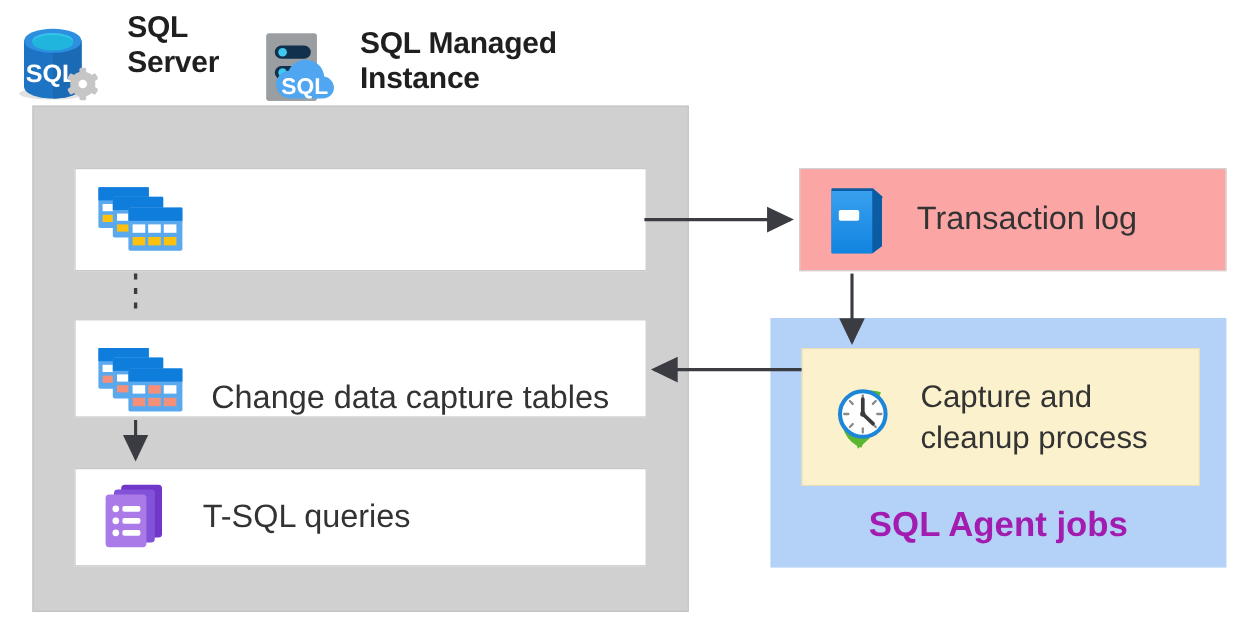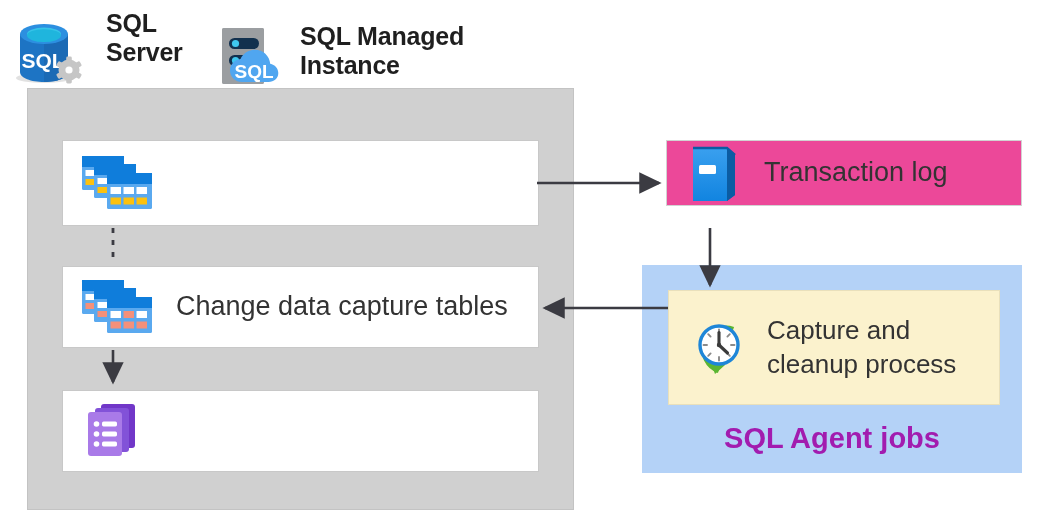--- a/index.html
+++ b/index.html
@@ -93,34 +93,35 @@
   #node-source-tables {
     left: 62px; top: 140px; width: 477px; height: 86px;
     background: #ffffff;
   }
   #node-source-tables .node-icon { margin-left: 17px; }
   #node-source-tables .node-label { margin-left: 22px; }
 
   #node-cdc-tables {
     left: 62px; top: 266px; width: 477px; height: 82px;
     background: #ffffff;
+    align-items: flex-end;
   }
   #node-cdc-tables .node-icon { margin-left: 17px; }
   #node-cdc-tables .node-label { margin-left: 22px; }
 
   #node-tsql-queries {
     left: 62px; top: 390px; width: 477px; height: 82px;
     background: #ffffff;
   }
   #node-tsql-queries .node-icon { margin-left: 22px; }
   #node-tsql-queries .node-label { margin-left: 22px; }
 
   #node-transaction-log {
-    left: 666px; top: 140px; width: 356px; height: 66px;
-    background: #ec4899;
+    left: 666px; top: 140px; width: 356px; height: 86px;
+    background: #fca5a5;
     border-color: #d2d2d2;
   }
   #node-transaction-log .node-icon { margin-left: 19px; }
   #node-transaction-log .node-label { margin-left: 22px; }
 
   #node-capture-cleanup {
     left: 668px; top: 290px; width: 332px; height: 115px;
     background: #fbf2cd;
     border-color: #e9e0bb;
   }
@@ -250,20 +251,21 @@
       <rect x="10" y="6" width="34" height="44" rx="3" fill="#8252d8"></rect>
       <rect x="3" y="10" width="34" height="44" rx="3" fill="#a97ae8"></rect>
       <circle cx="11.5" cy="22" r="2.8" fill="#ffffff"></circle>
       <rect x="17" y="19.6" width="15" height="4.8" rx="1.6" fill="#ffffff"></rect>
       <circle cx="11.5" cy="32" r="2.8" fill="#ffffff"></circle>
       <rect x="17" y="29.6" width="15" height="4.8" rx="1.6" fill="#ffffff"></rect>
       <circle cx="11.5" cy="42" r="2.8" fill="#ffffff"></circle>
       <rect x="17" y="39.6" width="15" height="4.8" rx="1.6" fill="#ffffff"></rect>
     </svg>
   </span>
+  <span class="node-label">T-SQL queries</span>
 </div>
 
 <div class="node" id="node-transaction-log">
   <span class="node-icon">
     <svg class="icon-svg" width="56" height="58" viewBox="0 0 56 58">
       <path d="M7 4 h34 l8 7 v40 l-8 6 h-34 z" fill="#0f6cbd"></path>
       <rect x="7" y="4" width="34" height="53" rx="1" fill="#1b8ae5"></rect>
       <rect x="7" y="4" width="34" height="53" rx="1" fill="url(#bookgrad)"></rect>
       <defs>
         <linearGradient id="bookgrad" x1="0" y1="0" x2="0" y2="1">

